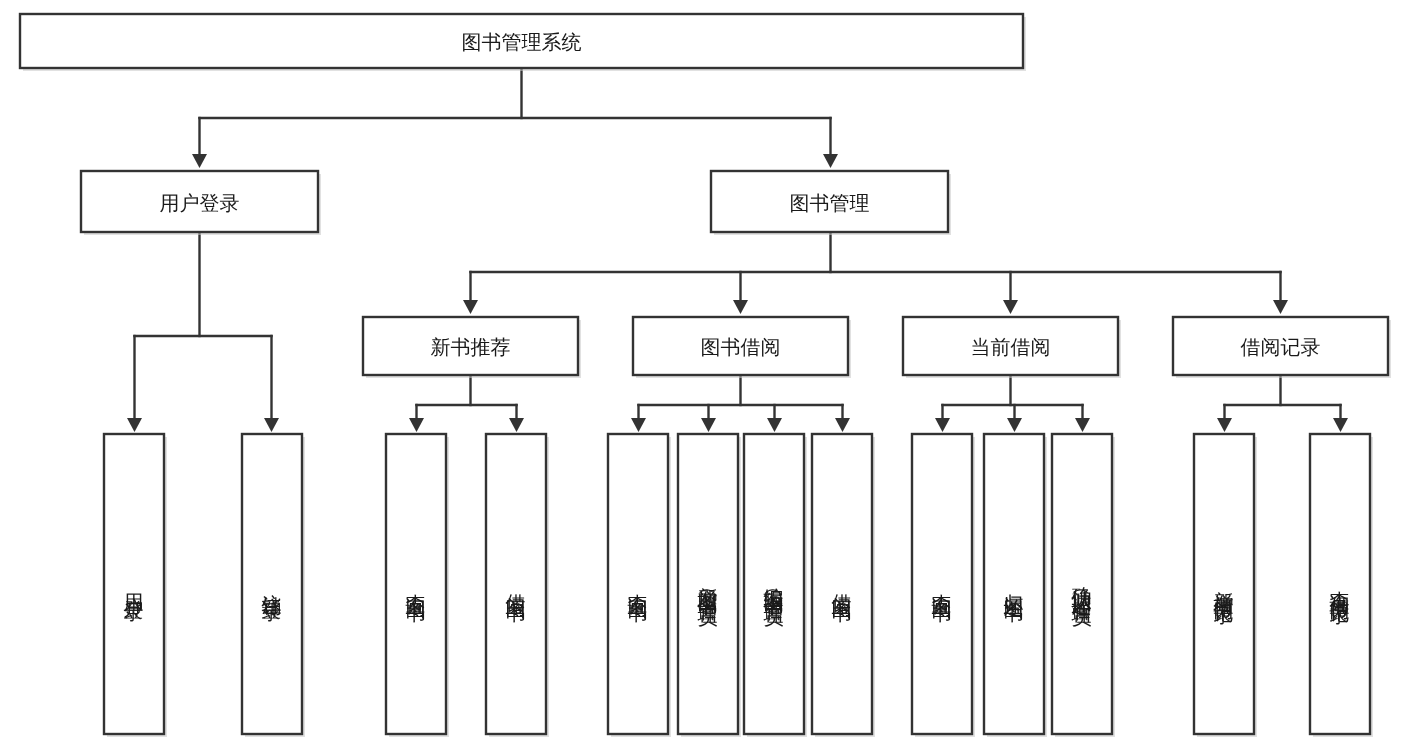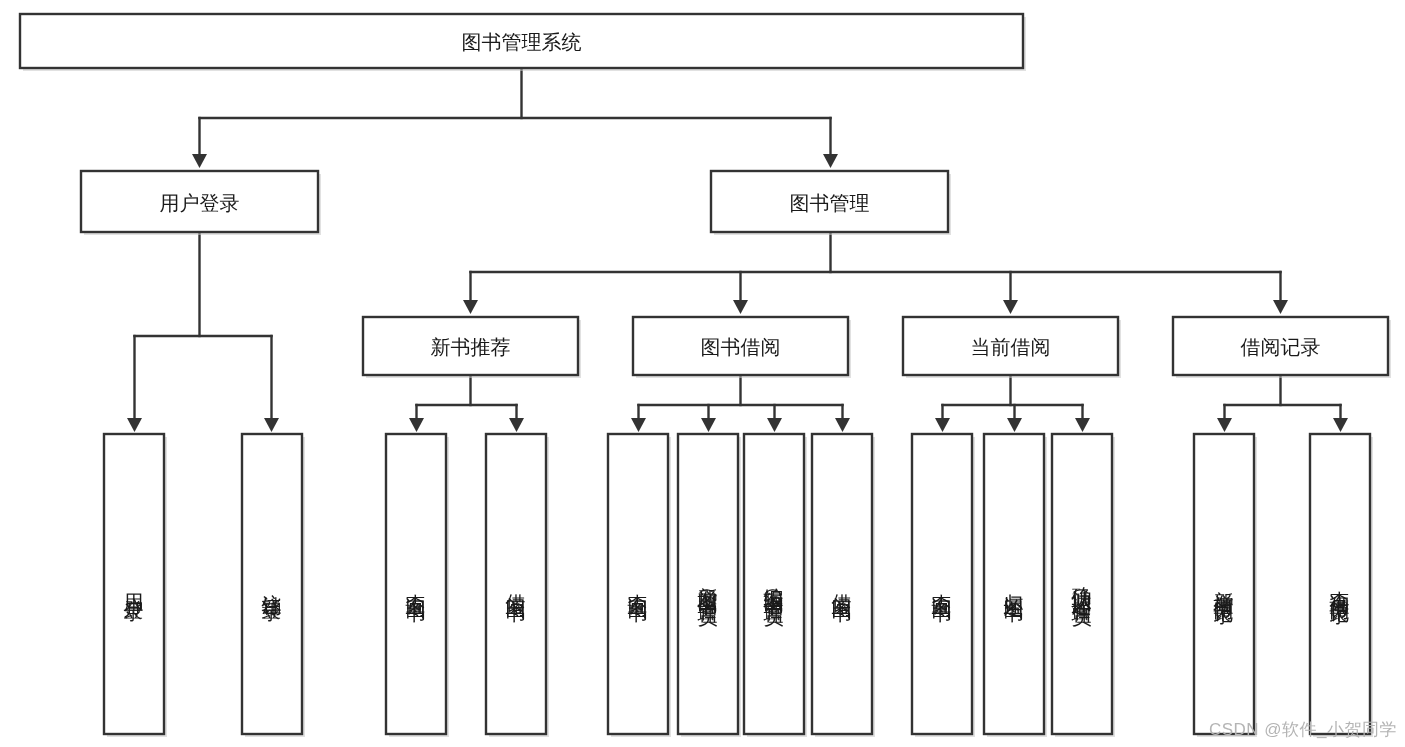--- a/index.html
+++ b/index.html
@@ -203,15 +203,14 @@
       <div class="leaf-label" style="left: 678px; top: 434px; width: 60px; height: 300px; font-size: 20px; letter-spacing: 3px;">新增图书（管理员）</div>
       <div class="leaf-label" style="left: 744px; top: 434px; width: 60px; height: 300px; font-size: 20px; letter-spacing: 3px;">编辑图书（管理员）</div>
       <div class="leaf-label" style="left: 812px; top: 434px; width: 60px; height: 300px; font-size: 20px; letter-spacing: 3px;">借阅图书</div>
       <div class="leaf-label" style="left: 912px; top: 434px; width: 60px; height: 300px; font-size: 20px; letter-spacing: 3px;">查询图书</div>
       <div class="leaf-label" style="left: 984px; top: 434px; width: 60px; height: 300px; font-size: 20px; letter-spacing: 3px;">归还图书</div>
       <div class="leaf-label" style="left: 1052px; top: 434px; width: 60px; height: 300px; font-size: 20px; letter-spacing: 3px;">确认归还（管理员）</div>
       <div class="leaf-label" style="left: 1194px; top: 434px; width: 60px; height: 300px; font-size: 20px; letter-spacing: 3px;">新增借阅记录</div>
       <div class="leaf-label" style="left: 1310px; top: 434px; width: 60px; height: 300px; font-size: 20px; letter-spacing: 3px;">查询借阅记录</div>
     </div>
 
-  <div class="watermark">CSDN @软件_小贺同学</div>
 
 </div>
 
 </body></html>

